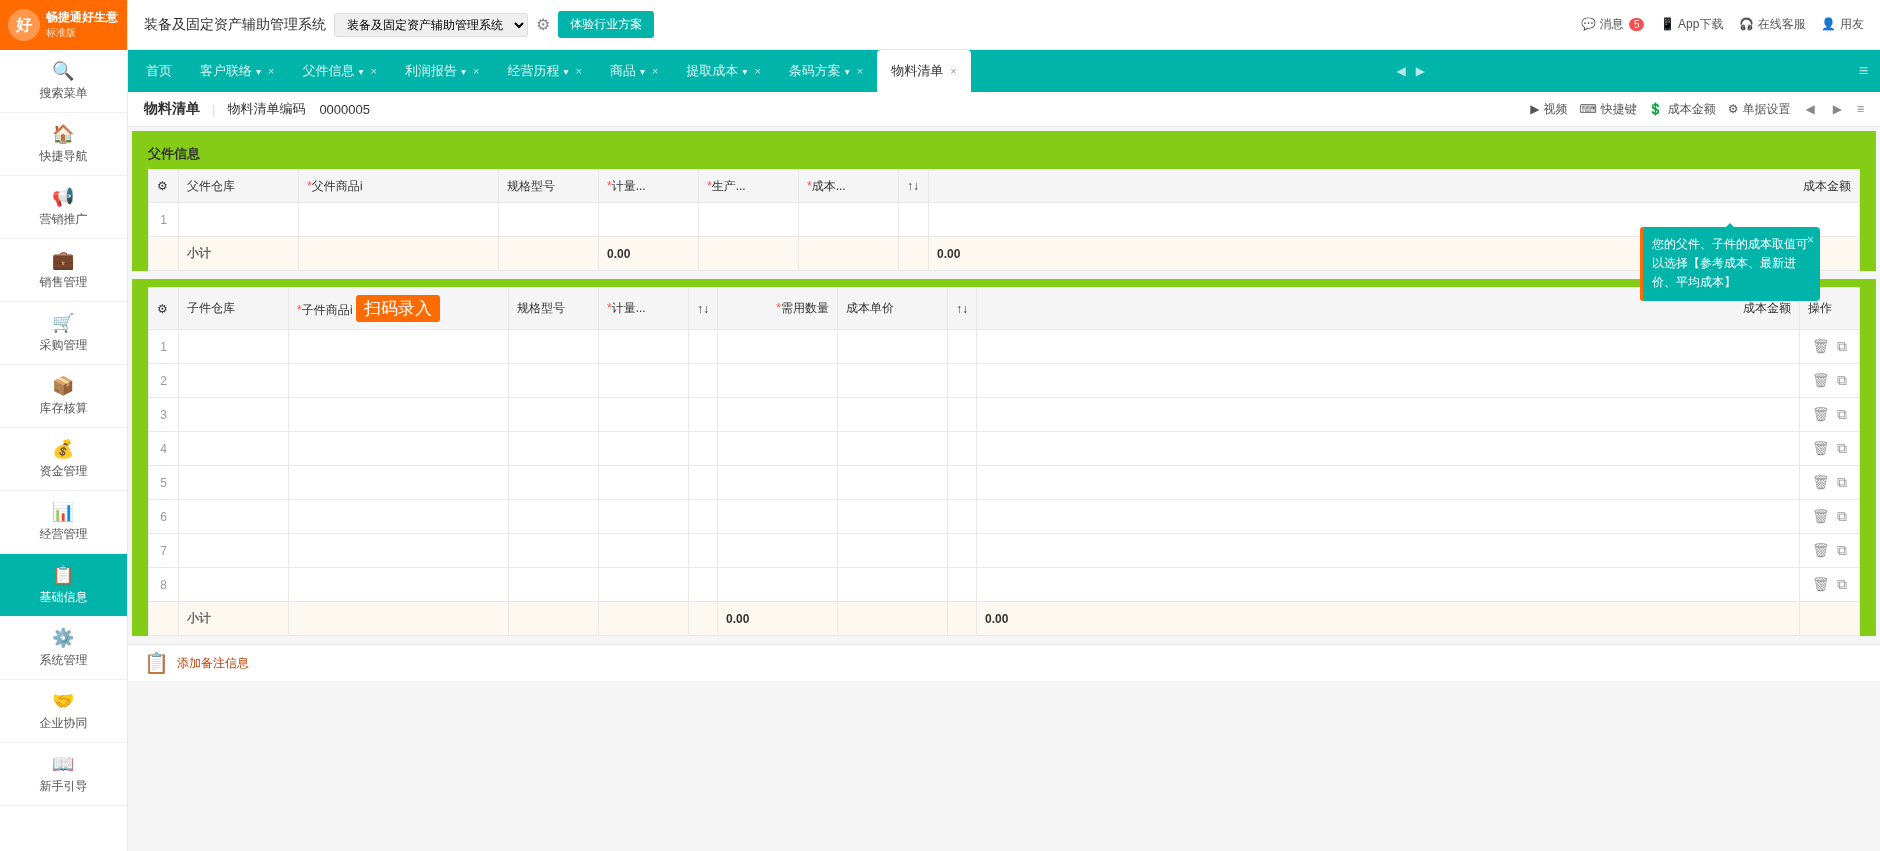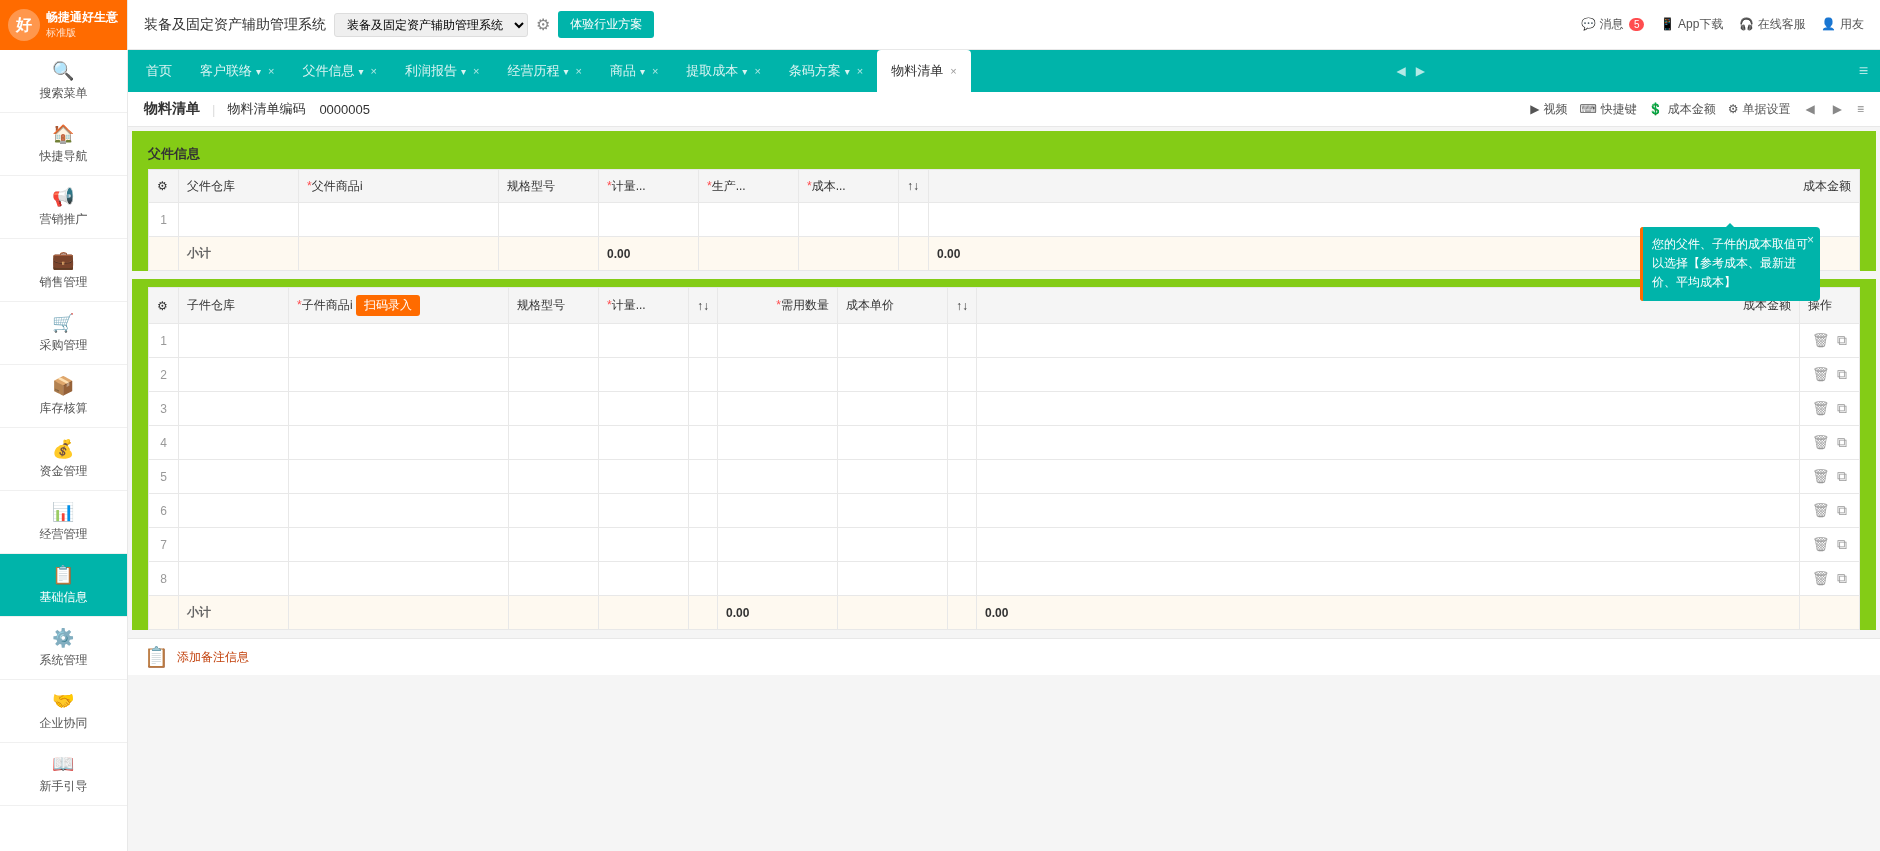--- a/index.html
+++ b/index.html
@@ -99,21 +99,21 @@
     .data-table td {
       border: 1px solid #e8e8e8; padding: 4px 8px; height: 34px; color: #333;
       background: #fff;
     }
     .data-table tr.subtotal td { background: #fef9f0; font-weight: bold; }
     .data-table .row-num { color: #999; text-align: center; width: 30px; }
     .data-table .subtotal-label { color: #666; }
     .th-settings { width: 28px; text-align: center; }
     .scan-btn {
       background: #ff6b00; color: #fff; border: none; border-radius: 3px;
-      padding: 2px 8px; font-size: 12px; cursor: pointer;
+      padding: 2px 8px; font-size: 17px; cursor: pointer;
     }
     .col-actions { width: 60px; text-align: center; }
     .action-icon { cursor: pointer; color: #999; font-size: 14px; margin: 0 2px; }
 
     
     .tooltip-box {
       position: absolute; background: #00b4aa; color: #fff;
       border-radius: 4px; padding: 8px 12px; font-size: 12px;
       top: 100px; right: 60px; width: 180px; z-index: 100;
       line-height: 1.6;

